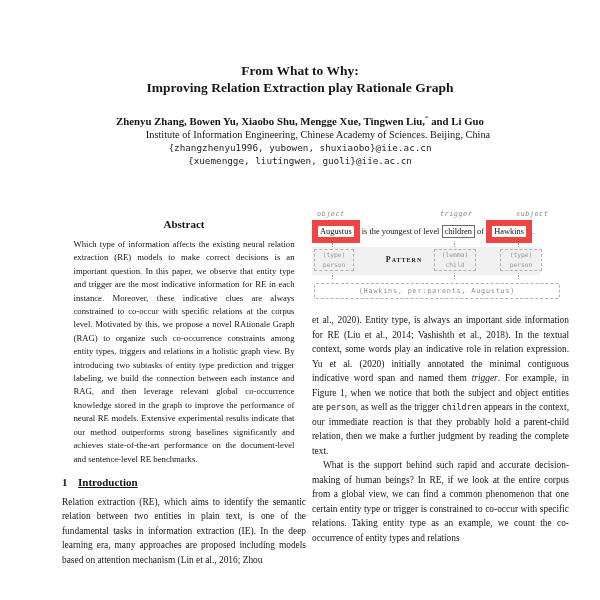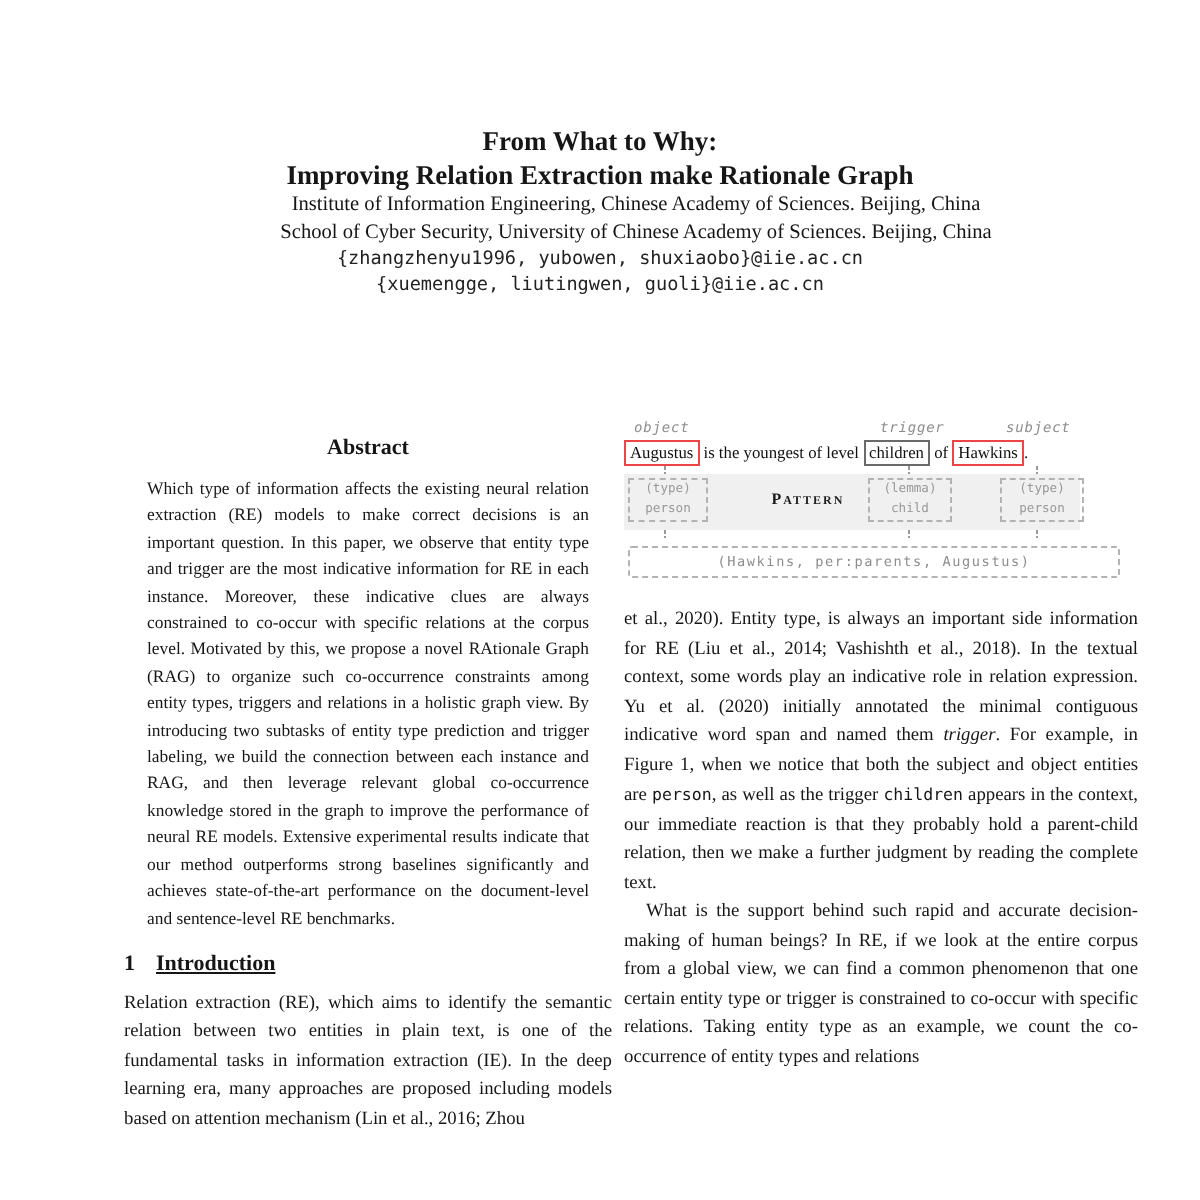--- a/index.html
+++ b/index.html
@@ -30,23 +30,23 @@
 
   .s-i{font-style:italic;}
   .s-u{}
   .s-m{font-family:"DejaVu Sans Mono", monospace;font-size:88%;}
 
   
   .fig{position:relative;width:257px;}
   .fig-labels{position:relative;height:9px;font-family:"DejaVu Sans Mono", monospace;
     font-size:7px;font-style:italic;color:#8d8d8d;letter-spacing:0.4px;}
   .fig-labels span{position:absolute;top:0;}
-  .lab-obj{left:5px;} .lab-trig{left:128px;} .lab-subj{left:191px;}
+  .lab-obj{left:5px;} .lab-trig{left:128px;} .lab-subj{left:204px;}
   .fig-sentence{margin-top:1px;font-size:8.4px;white-space:nowrap;color:#111;}
-  .ent{border:1px solid #ef4444;padding:0 2px;display:inline-block;line-height:11px;}
+  .ent{border:6px solid #ef4444;padding:0 2px;display:inline-block;line-height:11px;}
   .ent-trig{border:1px solid #6a6a6a;}
   .fig-conn{position:relative;height:4px;}
   .fig-conn i{position:absolute;top:0;height:4px;border-left:1px dotted #9a9a9a;}
   .c1{left:20px;} .c2{left:142px;} .c3{left:206px;}
   .fig-strip{position:relative;height:28px;width:228px;background:#f0f0f0;}
   .dbox{position:absolute;top:2px;height:20px;border:1px dashed #b3b3b3;
     font-family:"DejaVu Sans Mono", monospace;font-size:6.3px;line-height:10px;
     color:#999;text-align:center;}
   .dbox-1{left:2px;width:38px;} .dbox-2{left:122px;width:40px;} .dbox-3{left:188px;width:40px;}
   .pattern{position:absolute;left:64px;top:8px;width:56px;text-align:center;
@@ -59,24 +59,24 @@
   .rp2{margin-top:0;text-indent:11px;}
 </style>
 </head>
 <body>
 
 <div class="page">
 
   <div class="header">
     <div class="title">
       <div>From What to Why:</div>
-      <div>Improving Relation Extraction make Rationale Graph</div>
+      <div>Improving Relation Extraction play Rationale Graph</div>
     </div>
+    <div class="authors"><span>Zhenyu Zhang, Bowen Yu, Xiaobo Shu, Mengge Xue, Tingwen Liu,</span><sup>*</sup><span> and Li Guo</span></div>
     <div class="affil">Institute of Information Engineering, Chinese Academy of Sciences. Beijing, China</div>
-    <div class="affil">School of Cyber Security, University of Chinese Academy of Sciences. Beijing, China</div>
     <div class="email">{zhangzhenyu1996, yubowen, shuxiaobo}@iie.ac.cn</div>
     <div class="email">{xuemengge, liutingwen, guoli}@iie.ac.cn</div>
   </div>
 
   <div class="col-left">
     <div class="h-abs">Abstract</div>
     <div class="abs-body"><span>Which type of information affects the existing neural relation extraction (RE) models to make correct decisions is an important question. In this paper, we observe that entity type and trigger are the most indicative information for RE in each instance. Moreover, these indicative clues are always constrained to co-occur with specific relations at the corpus level. Motivated by this, we propose a novel </span><span class="s-u">RA</span><span>tionale </span><span class="s-u">G</span><span>raph (RAG) to organize such co-occurrence constraints among entity types, triggers and relations in a holistic graph view. By introducing two subtasks of entity type prediction and trigger labeling, we build the connection between each instance and RAG, and then leverage relevant global co-occurrence knowledge stored in the graph to improve the performance of neural RE models. Extensive experimental results indicate that our method outperforms strong baselines significantly and achieves state-of-the-art performance on the document-level and sentence-level RE benchmarks.</span></div>
     <div class="h-sec">
       <span class="secnum">1</span><span>Introduction</span>
     </div>

